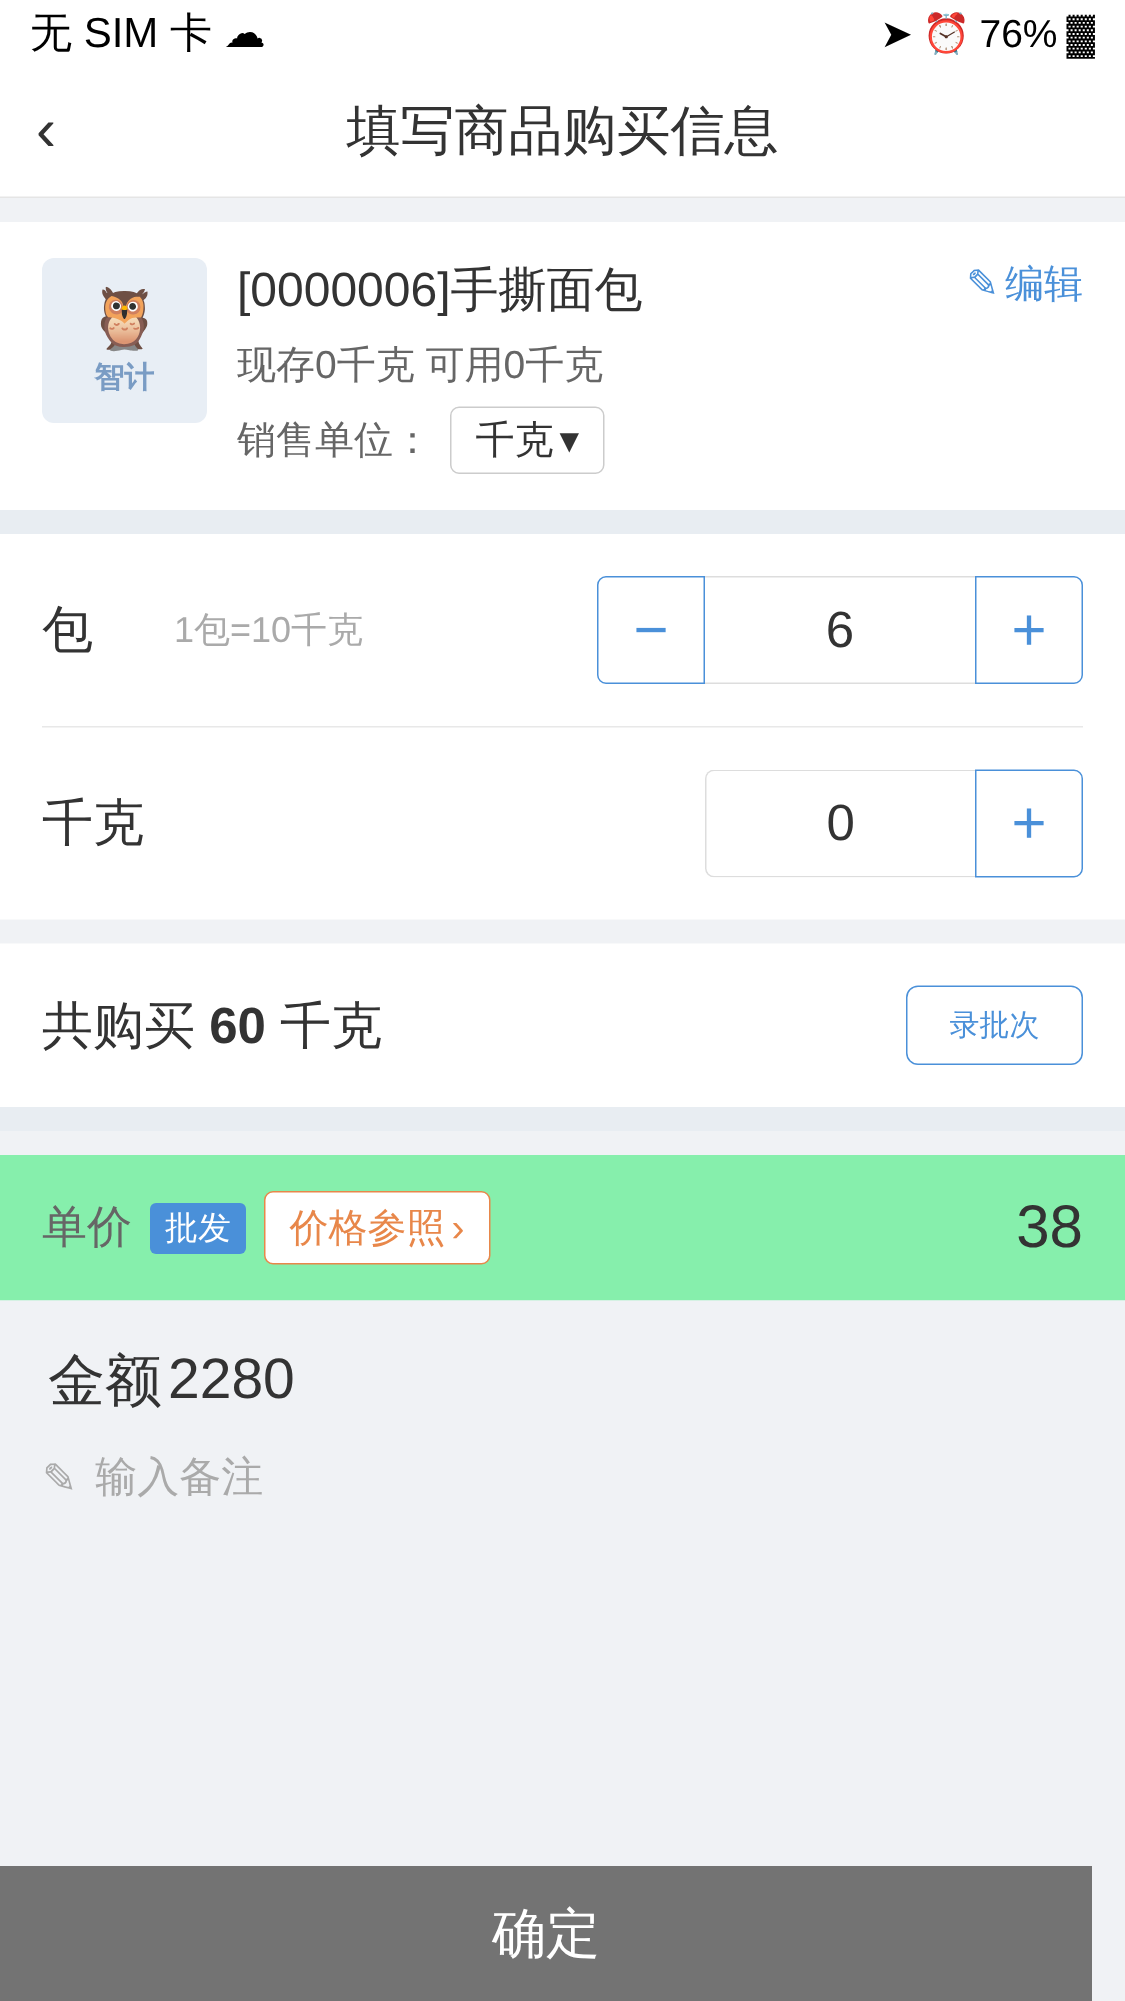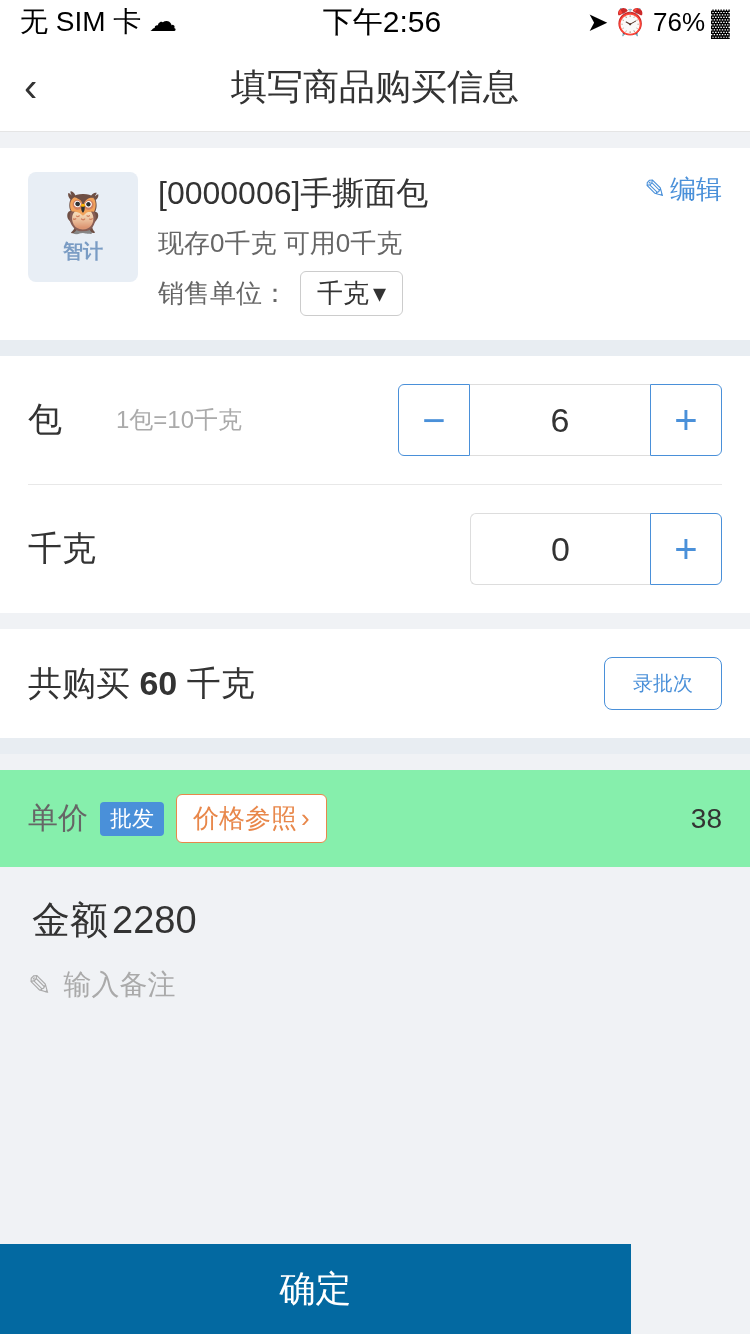--- a/index.html
+++ b/index.html
@@ -259,21 +259,21 @@
       font-size: 26px;
       color: #e8874a;
       background: #fff;
       display: flex;
       align-items: center;
       gap: 4px;
       cursor: pointer;
     }
     .price-value {
       margin-left: auto;
-      font-size: 28px;
+      font-size: 40px;
       color: #333;
       font-weight: 500;
     }
 
     
     .amount-section {
       background: #f0f2f5;
       padding: 28px;
       margin-top: 0;
     }
@@ -304,22 +304,22 @@
     .bottom-spacer {
       flex: 1;
       background: #f0f2f5;
       min-height: 300px;
     }
 
     
     .confirm-btn-container {
       position: fixed;
       bottom: 0;
-      width: 631px;
-      background: #0369a1;
+      width: 728px;
+      background: #737373;
       height: 90px;
       display: flex;
       align-items: center;
       justify-content: center;
       cursor: pointer;
     }
     .confirm-btn-text {
       font-size: 36px;
       color: #fff;
       font-weight: 500;
@@ -331,21 +331,20 @@
   </style>
 </head>
 <body>
 
 <div class="main-content">
 
   <div class="status-bar">
     <div class="status-left">
       <span>无 SIM 卡 ☁</span>
     </div>
-    <div class="status-center">下午2:56</div>
     <div class="status-right">
       <span>➤</span>
       <span>⏰</span>
       <span>76%</span>
       <span>▓</span>
     </div>
   </div>
 
   <div class="nav-bar">
     <div class="nav-back">‹</div>

